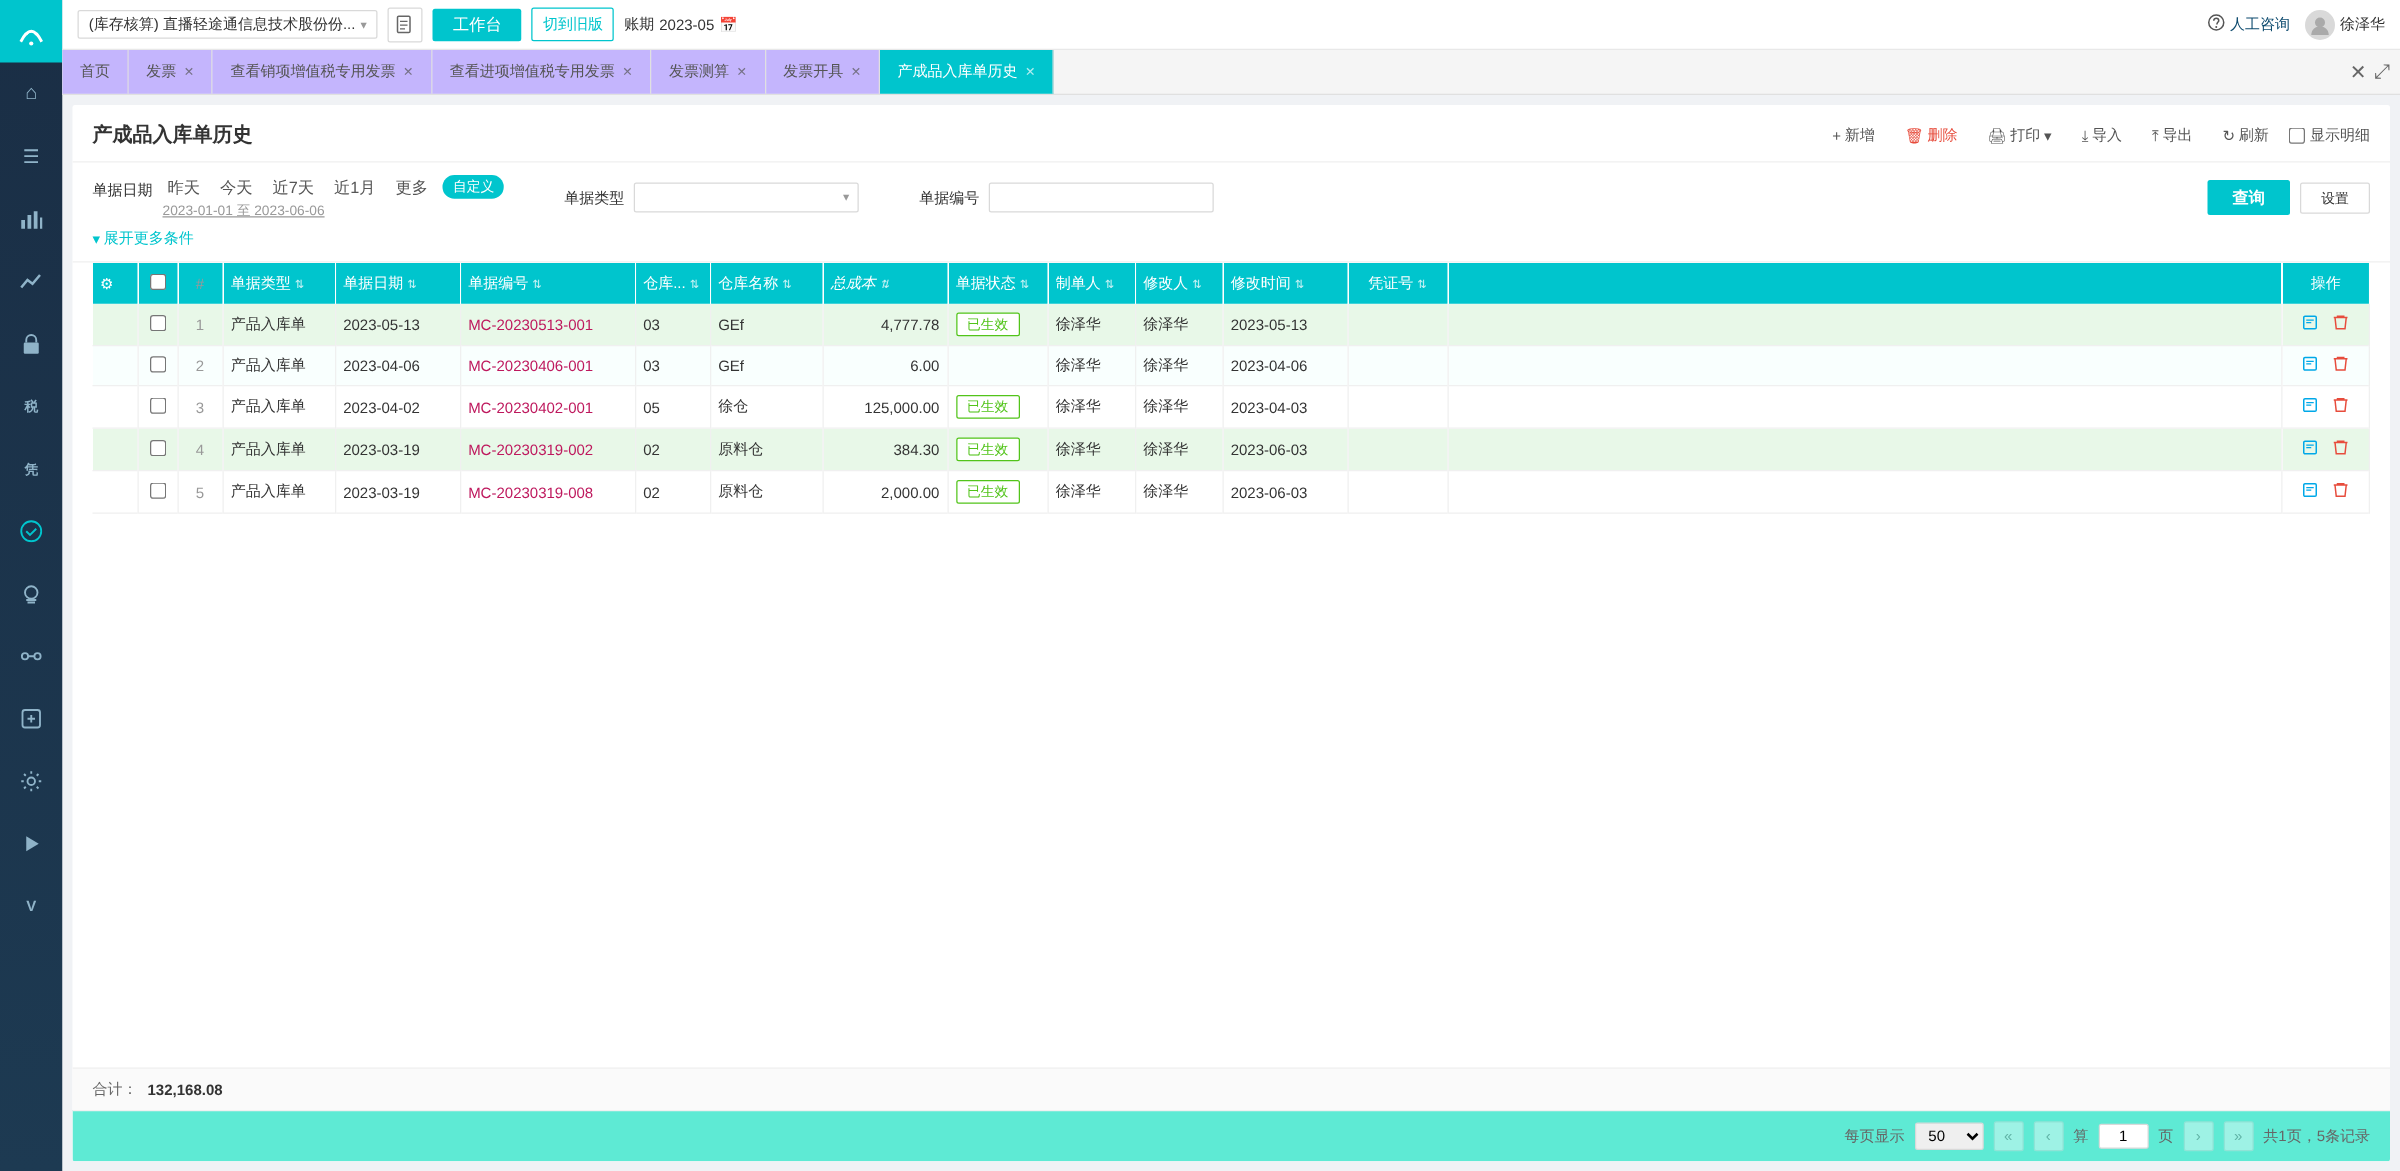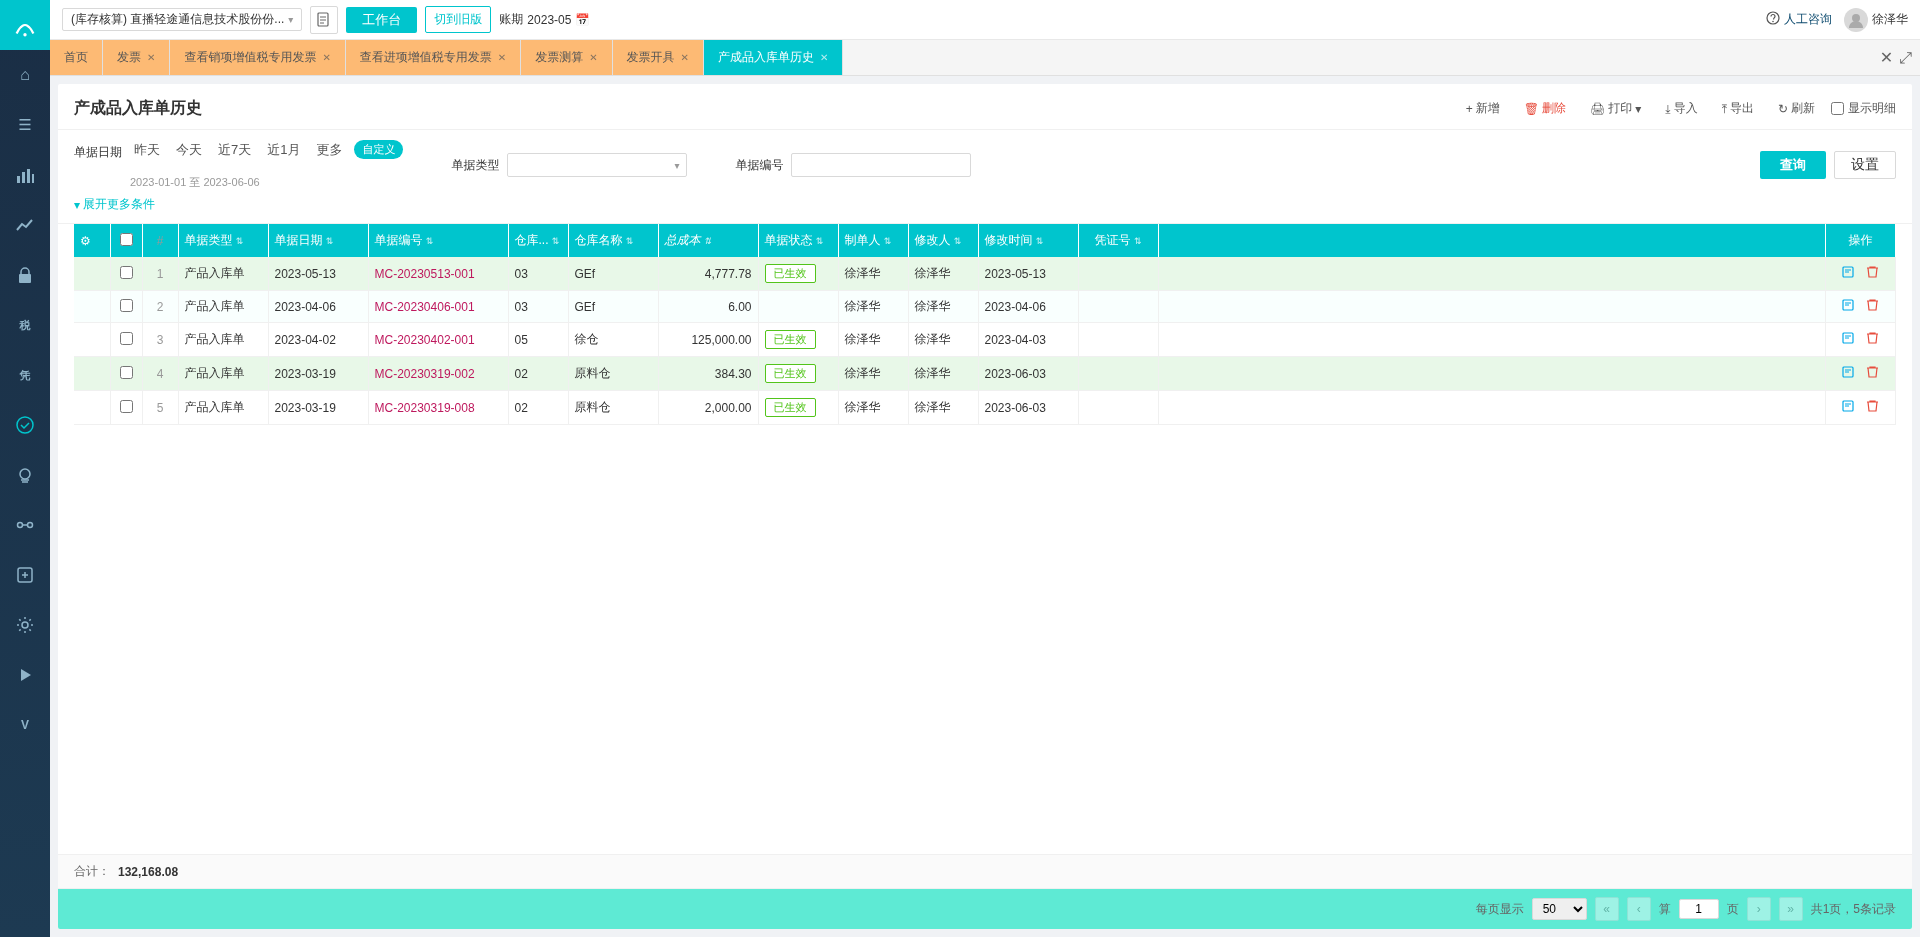--- a/index.html
+++ b/index.html
@@ -28,21 +28,21 @@
     .switch-old-btn { border: 1px solid #00c5cd; color: #00c5cd; background: white; padding: 4px 8px; border-radius: 2px; cursor: pointer; font-size: 12px; }
     .period-info { font-size: 12px; color: #333; display: flex; align-items: center; gap: 4px; }
     .calendar-icon { color: #00c5cd; cursor: pointer; }
     .header-right { margin-left: auto; display: flex; align-items: center; gap: 12px; font-size: 12px; color: #333; }
     .user-service { display: flex; align-items: flex-start; gap: 4px; cursor: pointer; color: #0c4a6e; }
     .user-info { display: flex; align-items: center; gap: 4px; cursor: pointer; }
     .user-avatar { width: 24px; height: 24px; border-radius: 50%; background: #d9d9d9; display: flex; align-items: center; justify-content: center; font-size: 10px; color: #666; overflow: hidden; }
 
     
     .tab-bar { height: 36px; background: #f5f5f5; display: flex; align-items: stretch; border-bottom: 1px solid #e0e0e0; padding-left: 0; }
-    .tab-item { display: flex; align-items: center; padding: 0 14px; font-size: 12px; color: #555; cursor: pointer; border-right: 1px solid #e0e0e0; gap: 6px; white-space: nowrap; background: #fdba74; position: relative; }
+    .tab-item { display: flex; align-items: center; padding: 0 14px; font-size: 12px; color: #555; cursor: pointer; border-right: 1px solid #e0e0e0; gap: 6px; white-space: nowrap; background: #c4b5fd; position: relative; }
     .tab-item.active { background: #00c5cd; color: white; }
     .tab-close { font-size: 10px; cursor: pointer; opacity: 0.7; }
     .tab-bar-actions { margin-left: auto; display: flex; align-items: center; padding: 0 8px; gap: 6px; }
     .tab-action { font-size: 16px; cursor: pointer; color: #666; }
 
     
     .content-area { flex: 1; background: #fff; margin: 8px; border-radius: 2px; display: flex; flex-direction: column; overflow: hidden; }
 
     
     .page-header { display: flex; align-items: center; justify-content: space-between; padding: 12px 16px 8px; border-bottom: 1px solid #f0f0f0; }
@@ -52,28 +52,28 @@
     .action-btn-danger { color: #e74c3c; }
     .show-detail-checkbox { display: flex; align-items: center; gap: 4px; font-size: 12px; cursor: pointer; color: #555; }
 
     
     .filter-area { padding: 10px 16px; border-bottom: 1px solid #f0f0f0; }
     .filter-row { display: flex; align-items: center; gap: 16px; flex-wrap: wrap; }
     .filter-label { font-size: 12px; color: #333; white-space: nowrap; }
     .filter-quick-dates { display: flex; align-items: center; gap: 8px; }
     .date-quick-btn { font-size: 13px; color: #555; cursor: pointer; padding: 0 4px; }
     .date-quick-btn.active-custom { background: #00c5cd; color: white; padding: 2px 8px; border-radius: 10px; font-size: 11px; }
-    .date-range-display { font-size: 11px; color: #999; margin-top: 16px; }
+    .date-range-display { font-size: 11px; color: #999; margin-top: 2px; text-decoration: underline; }
     .filter-select { border: 1px solid #d9d9d9; padding: 4px 24px 4px 8px; border-radius: 2px; font-size: 12px; color: #333; background: white; cursor: pointer; appearance: none; min-width: 180px; position: relative; }
     .filter-input { border: 1px solid #d9d9d9; padding: 4px 8px; border-radius: 2px; font-size: 12px; color: #333; background: white; min-width: 180px; }
     .filter-select-wrapper { position: relative; display: inline-block; }
     .filter-select-wrapper::after { content: "▾"; position: absolute; right: 8px; top: 50%; transform: translateY(-50%); color: #999; pointer-events: none; font-size: 10px; }
     .expand-btn { color: #00c5cd; cursor: pointer; font-size: 12px; display: flex; align-items: center; gap: 3px; }
     .query-btn { background: #00c5cd; color: white; border: none; padding: 5px 20px; border-radius: 2px; cursor: pointer; font-size: 13px; font-weight: bold; }
-    .set-btn { border: 1px solid #d9d9d9; background: white; color: #333; padding: 4px 16px; border-radius: 2px; cursor: pointer; font-size: 14px; }
+    .set-btn { border: 1px solid #d9d9d9; background: white; color: #333; padding: 4px 16px; border-radius: 2px; cursor: pointer; font-size: 11px; }
 
     
     .table-container { flex: 1; overflow: auto; padding: 0 16px; }
     table { width: 100%; border-collapse: collapse; table-layout: fixed; }
     thead tr { background: #00c5cd; color: white; }
     thead th { padding: 8px 6px; font-size: 12px; font-weight: normal; text-align: left; border-right: 1px solid rgba(255,255,255,0.2); white-space: nowrap; overflow: hidden; }
     thead th.sortable { cursor: pointer; }
     thead th .sort-arrows { font-size: 9px; opacity: 0.8; }
     tbody tr { background: white; border-bottom: 1px solid #f0f0f0; }
     tbody tr:nth-child(even) { background: #f9fffe; }

